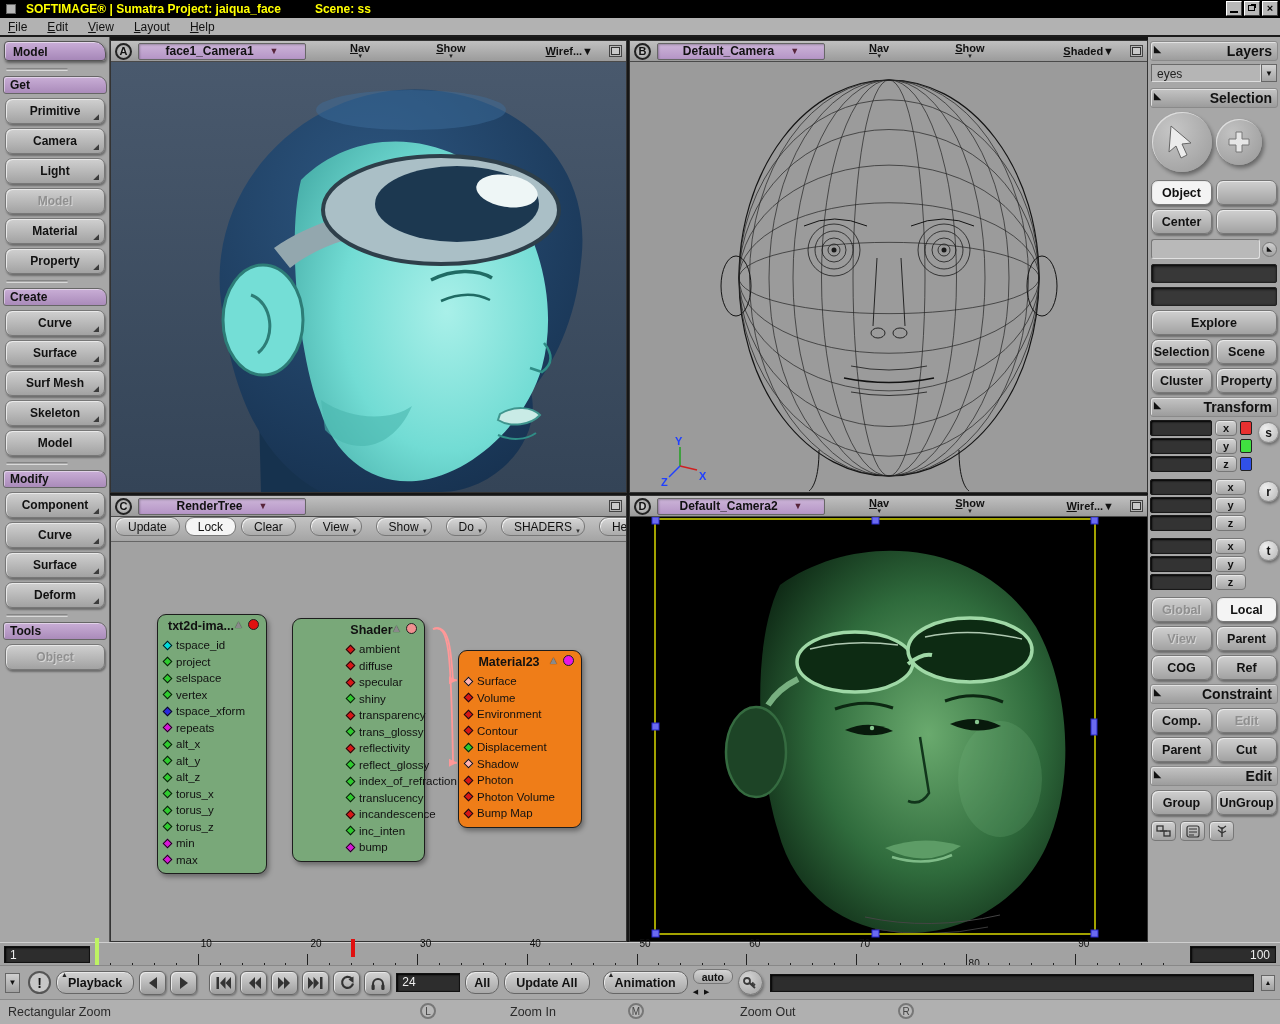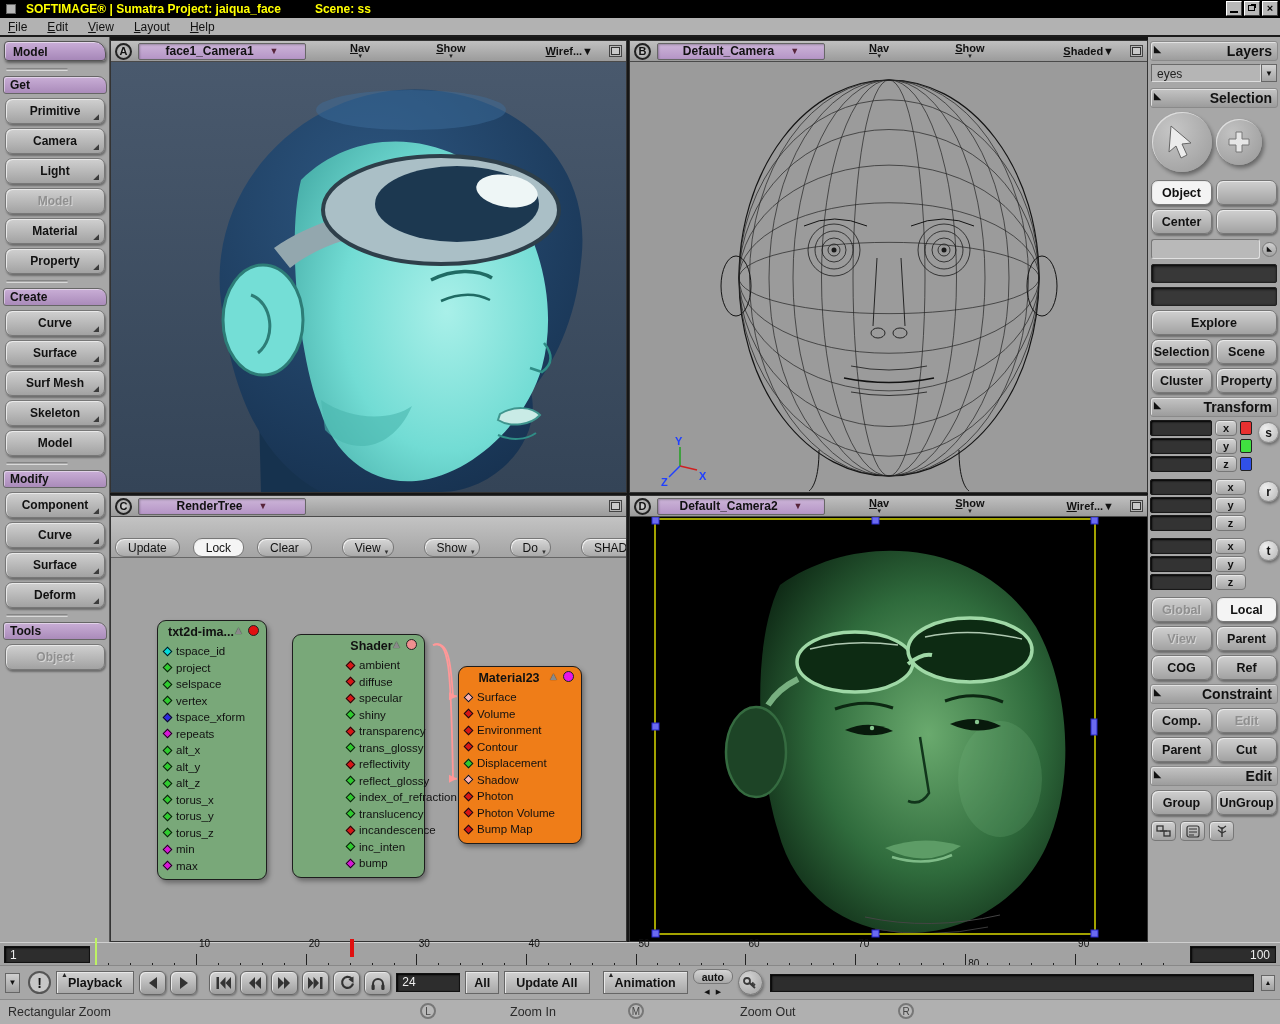--- a/index.html
+++ b/index.html
@@ -34,21 +34,21 @@
 .camdrop .da{color:#57243a;font-size:9px}
 .vpmenu{font-weight:bold;font-size:11px;display:flex;flex-direction:column;align-items:center;line-height:11px;cursor:default}
 .vpmenu .ma{font-size:6px;color:#222;line-height:5px}
 .vpmenu u,.vpmode u{text-decoration:underline}
 .m1{margin-left:38px}.m2{margin-left:60px}
 .vpmode{margin-left:auto;font-weight:bold;display:flex;align-items:center;line-height:11px}
 .maxbtn{width:13px;height:12px;border:1px solid #444;background:#b5b5b5;position:relative;margin-left:10px;flex:none}
 .maxbtn::after{content:"";position:absolute;right:1px;top:1px;width:7px;height:6px;border:1px solid #333;background:#c9c9c9}
 .vpbody{position:relative}
 
-.rttoolbar{height:41px;background:linear-gradient(#c3c3c3,#a4a4a4);border-bottom:1px solid #666;display:flex;align-items:flex-end;padding:0 4px;gap:13px;font-size:12px}
+.rttoolbar{height:25px;background:linear-gradient(#c3c3c3,#a4a4a4);border-bottom:1px solid #666;display:flex;align-items:flex-start;padding:0 4px;gap:5px;font-size:12px}
 .rtbtn{position:relative;height:19px;padding:0 12px;display:flex;align-items:center;justify-content:center;background:linear-gradient(#d7d7d7,#aaa);border:1px solid #777;border-radius:9px;box-shadow:inset 1px 1px 0 #eee;font-size:12px}
 .rtbtn.on{background:#f5f5f5}
 .rtbtn .fly{position:absolute;right:3px;bottom:1px;font-size:6px;color:#333}
 .rtsep{width:1px;height:24px;background:#777;margin:0 2px}
 .rtcontent{position:relative;height:398px;background:#a2a2a2}
 .node{position:absolute;border:1px solid #1d1d1d;border-radius:9px;box-shadow:2px 3px 5px rgba(0,0,0,.35);padding-bottom:5px}
 .nhead{position:relative;height:22px;display:flex;align-items:center;justify-content:center;font-weight:bold;font-size:12.5px;padding:0 30px 0 8px}
 .nbadges{position:absolute;right:7px;top:4px;display:flex;gap:4px;align-items:center}
 .ntri{font-size:11px;color:#8a8a8a;text-shadow:0 0 1px #222;line-height:1}
 .ncirc{width:11px;height:11px;border-radius:50%;border:1px solid #222}
@@ -77,35 +77,35 @@
 .xfield{width:62px;height:16px;background:#333;border:1px solid #181818;box-shadow:inset 1px 1px 2px #000;border-radius:2px}
 .axbtn{width:22px;height:16px;background:linear-gradient(#d4d4d4,#a6a6a6);border:1px solid #777;border-radius:4px;font-weight:bold;font-size:11px;display:flex;align-items:center;justify-content:center;box-shadow:inset 1px 1px 0 #e8e8e8}
 .axbtn.wideax{width:31px}
 .axcolor{width:12px;height:14px;border:1px solid #222;border-radius:2px}
 .xbadge{position:absolute;right:-1px;top:2px;width:21px;height:21px;border-radius:50%;background:radial-gradient(circle at 35% 30%,#efefef,#b5b5b5);border:1px solid #888;display:flex;align-items:center;justify-content:center;font-weight:bold;font-size:12px;box-shadow:1px 2px 3px rgba(0,0,0,.35)}
 .iconrow{display:flex;gap:4px;margin:6px 1px}
 .minibtn{width:25px;height:20px;background:linear-gradient(#d0d0d0,#a2a2a2);border:1px solid #777;border-radius:4px;display:flex;align-items:center;justify-content:center;box-shadow:inset 1px 1px 0 #e5e5e5}
 
 .timeline{position:absolute;left:0;top:942px;width:1280px;height:23px;background:#a2a2a2;border-top:1px solid #cfcfcf;display:flex;align-items:center;padding:0 4px;gap:5px}
 .framefield{width:86px;height:17px;background:#2d2d2d;color:#eee;border:1px solid #111;box-shadow:inset 1px 1px 2px #000;font-size:12px;padding:1px 5px}
-.ruler{position:relative;flex:1;height:33px;border-left:2px solid #bef264}
+.ruler{position:relative;flex:1;height:33px;border-left:4px solid #bef264}
 .tick{position:absolute;bottom:2px;width:1px;height:6px;background:#222}
 .tick.major{height:15px}
 .ticklabel{position:absolute;top:0;font-size:10px;color:#111}
 .playhead{position:absolute;top:1px;width:4px;height:18px;background:#e01010}
 
 .transport{position:absolute;left:0;top:965px;width:1280px;height:34px;background:#a7a7a7;display:flex;align-items:center;padding:0 5px;gap:5px;border-top:1px solid #888}
 .cmdfield{width:398px;height:20px;background:#222;color:#ddd;border:1px solid #000;box-shadow:inset 1px 1px 2px #000;font-size:12px;padding:2px 5px;white-space:nowrap;overflow:hidden}
 .cmddrop{width:15px;height:20px;background:linear-gradient(#d0d0d0,#a0a0a0);border:1px solid #666;font-size:8px;display:flex;align-items:center;justify-content:center}
 .bang{width:23px;height:23px;border-radius:50%;background:#c6c6c6;border:2px solid #555;display:flex;align-items:center;justify-content:center;font-weight:bold;font-size:14px;margin-left:3px}
-.pbbtn{position:relative;height:23px;padding:0 11px;background:linear-gradient(#d2d2d2,#a8a8a8);border:1px solid #666;border-radius:0;font-weight:bold;font-size:12.5px;display:flex;align-items:center;box-shadow:inset 1px 1px 0 #e8e8e8}
+.pbbtn{position:relative;height:23px;padding:0 11px;background:linear-gradient(#d2d2d2,#a8a8a8);border:1px solid #666;border-radius:10px;font-weight:bold;font-size:12.5px;display:flex;align-items:center;box-shadow:inset 1px 1px 0 #e8e8e8}
 .pbbtn .upmini{position:absolute;left:4px;top:-1px;font-size:7px;color:#222;line-height:1}
 .tbtn{width:27px;height:24px;background:linear-gradient(#d4d4d4,#9e9e9e);border:1px solid #666;border-radius:6px;display:flex;align-items:center;justify-content:center;box-shadow:1px 1px 2px rgba(0,0,0,.3),inset 1px 1px 0 #e8e8e8;flex:none}
 .smallfield{width:64px;height:19px;background:#2d2d2d;color:#eee;border:1px solid #111;box-shadow:inset 1px 1px 2px #000;font-size:12px;padding:1px 5px}
-.autowrap{display:flex;flex-direction:column;align-items:center;gap:4px}
+.autowrap{display:flex;flex-direction:column;align-items:flex-start;gap:4px}
 .autobtn{height:15px;padding:0 8px;background:linear-gradient(#d4d4d4,#a8a8a8);border:1px solid #777;border-radius:7px;font-size:10.5px;font-weight:bold;display:flex;align-items:center}
 .autoarrows{display:flex;gap:6px;font-size:7px}
 .keycirc{width:25px;height:25px;border-radius:50%;background:radial-gradient(circle at 35% 30%,#d6d6d6,#a0a0a0);border:1px solid #777;display:flex;align-items:center;justify-content:center;box-shadow:1px 2px 3px rgba(0,0,0,.35)}
 .widefield{flex:1;height:18px;background:#2d2d2d;border:1px solid #111;box-shadow:inset 1px 1px 2px #000;margin:0 2px}
 .upspin{width:14px;height:16px;background:linear-gradient(#d0d0d0,#a0a0a0);border:1px solid #666;font-size:7px;display:flex;align-items:center;justify-content:center}
 
 .statusbar{position:absolute;left:0;top:999px;width:1280px;height:25px;background:#b0b0b0;border-top:1px solid #8a8a8a;font-size:12.5px;color:#2a2a2a}
 .statusbar .tool{position:absolute;left:8px;top:5px}
 .sbadge{position:absolute;top:3px;width:16px;height:16px;border-radius:50%;border:2px solid #777;color:#444;display:flex;align-items:center;justify-content:center;font-size:10px;background:#b8b8b8}
 .hintlbl{position:absolute;top:5px}
@@ -386,21 +386,21 @@
           <span>Help</span>
         </span>
       </div>
     <div class="rtcontent" id="rtcontent">
       <svg class="wiresvg" id="connsvg" width="515" height="398">
           <path d="M322 87 C338 81 340 107 342 138.25 L346 138.25" stroke="#ff9898" stroke-width="1.8" fill="none"></path>
           <polygon points="338,134.25 346,138.25 338,142.25" fill="#ff9898"></polygon>
           <path d="M322 87 C338 81 340 107 342 220.75 L346 220.75" stroke="#ff9898" stroke-width="1.8" fill="none"></path>
           <polygon points="338,216.75 346,220.75 338,224.75" fill="#ff9898"></polygon>
         </svg>
-    <div class="node" style="left: 46px; top: 62px; width: 110px; background: rgb(121, 168, 121);">
+    <div class="node" style="left: 46px; top: 72px; width: 110px; background: rgb(121, 168, 121);">
           <div class="nhead">
             <span>txt2d-ima...</span>
             <span class="nbadges">
               <span class="ntri">▲</span>
               <span class="ncirc" style="background: rgb(224, 16, 16);"></span>
             </span>
           </div>
           <div class="port">
             <span class="pdot" style="background: rgb(0, 220, 220);"></span>
             <span>tspace_id</span>

